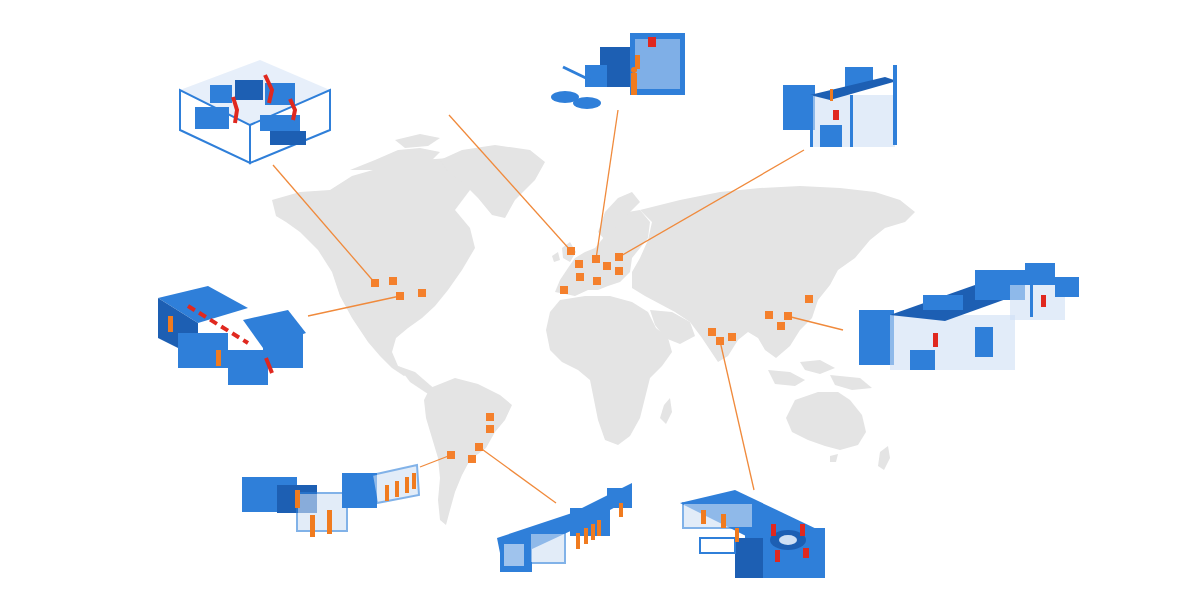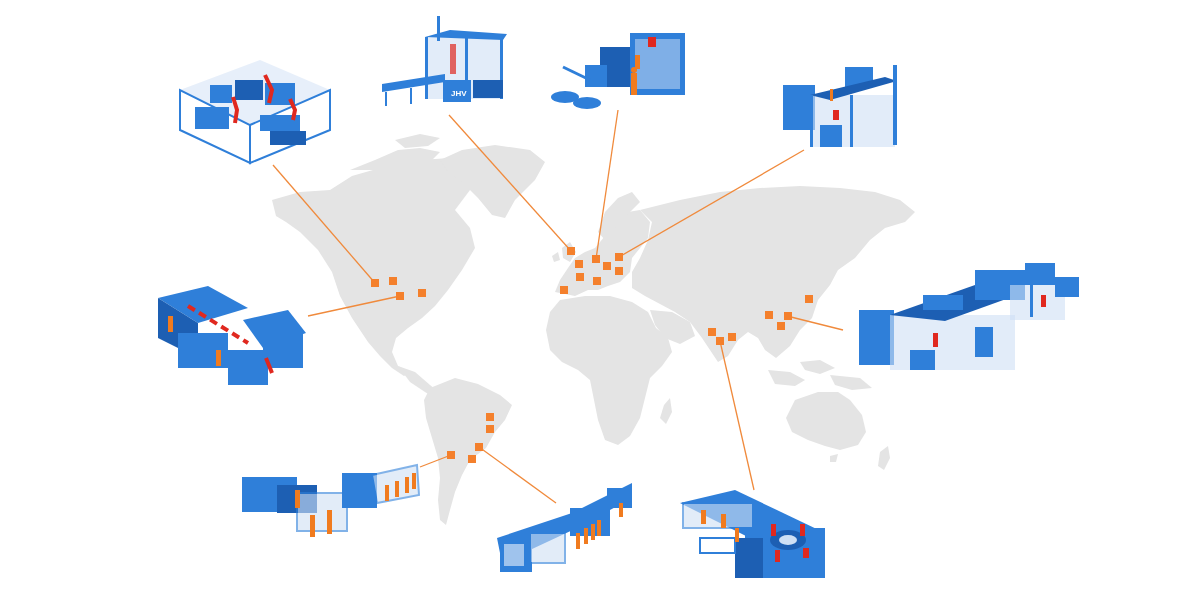--- a/index.html
+++ b/index.html
@@ -156,37 +156,20 @@
       <rect x="100" y="48" width="30" height="22" fill="#2f7fd9"></rect>
       <rect x="30" y="72" width="34" height="22" fill="#2f7fd9"></rect>
       <rect x="95" y="80" width="40" height="16" fill="#2f7fd9"></rect>
       <rect x="105" y="96" width="36" height="14" fill="#1d5fb3"></rect>
       <path d="M68,62 L72,75 L70,88" stroke="#e0281f" stroke-width="4" fill="none"></path>
       <path d="M100,40 L107,55 L104,68" stroke="#e0281f" stroke-width="4" fill="none"></path>
       <path d="M125,64 L130,75 L128,85" stroke="#e0281f" stroke-width="4" fill="none"></path>
     </svg>
   </div>
 
-  <div class="machine" style="left:355px;top:12px;width:165px;height:95px;">
-    <svg viewBox="0 0 165 95">
-      <rect x="70" y="25" width="78" height="62" fill="#cfe0f5" opacity="0.6"></rect>
-      <polygon points="70,25 95,18 152,22 148,28" fill="#2f7fd9"></polygon>
-      <rect x="70" y="25" width="3" height="62" fill="#2f7fd9"></rect>
-      <rect x="110" y="25" width="3" height="62" fill="#2f7fd9"></rect>
-      <rect x="145" y="25" width="3" height="62" fill="#2f7fd9"></rect>
-      <rect x="82" y="4" width="3" height="25" fill="#2f7fd9"></rect>
-      <rect x="95" y="32" width="6" height="30" fill="#e0281f" opacity="0.7"></rect>
-      <rect x="88" y="68" width="28" height="22" fill="#2f7fd9"></rect>
-      <text x="96" y="84" font-size="8" fill="#ffffff" font-family="Liberation Sans, sans-serif" font-weight="bold">JHV</text>
-      <rect x="118" y="68" width="30" height="18" fill="#1d5fb3"></rect>
-      <polygon points="27,72 90,62 90,70 27,80" fill="#2f7fd9"></polygon>
-      <rect x="30" y="80" width="2" height="14" fill="#2f7fd9"></rect>
-      <rect x="55" y="76" width="2" height="16" fill="#2f7fd9"></rect>
-    </svg>
-  </div>
 
   <div class="machine" style="left:545px;top:25px;width:145px;height:85px;">
     <svg viewBox="0 0 145 85">
       <rect x="85" y="8" width="55" height="62" fill="#2f7fd9"></rect>
       <rect x="90" y="14" width="45" height="50" fill="#cfe0f5" opacity="0.5"></rect>
       <rect x="55" y="22" width="30" height="40" fill="#1d5fb3"></rect>
       <rect x="40" y="40" width="22" height="22" fill="#2f7fd9"></rect>
       <line x1="18" y1="42" x2="45" y2="55" stroke="#2f7fd9" stroke-width="3"></line>
       <ellipse cx="20" cy="72" rx="14" ry="6" fill="#2f7fd9"></ellipse>
       <ellipse cx="42" cy="78" rx="14" ry="6" fill="#2f7fd9"></ellipse>

